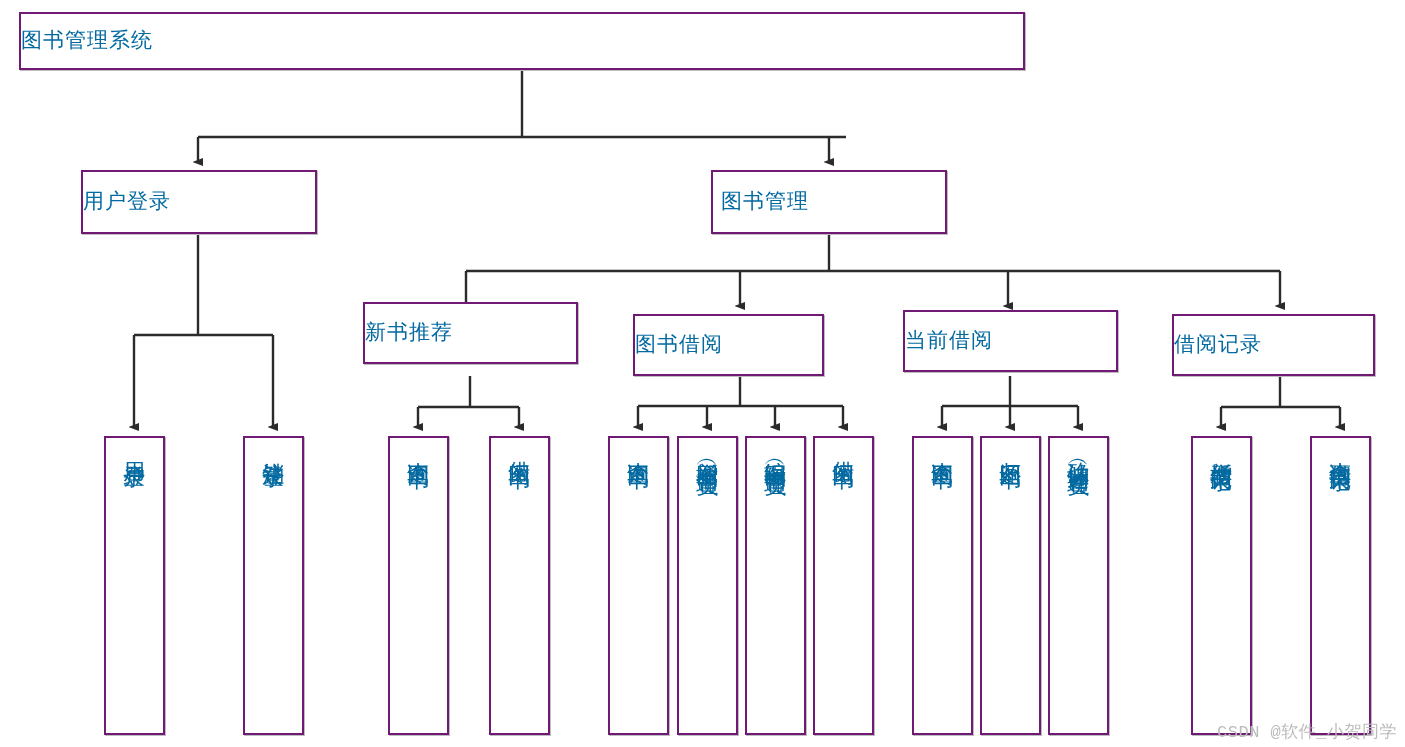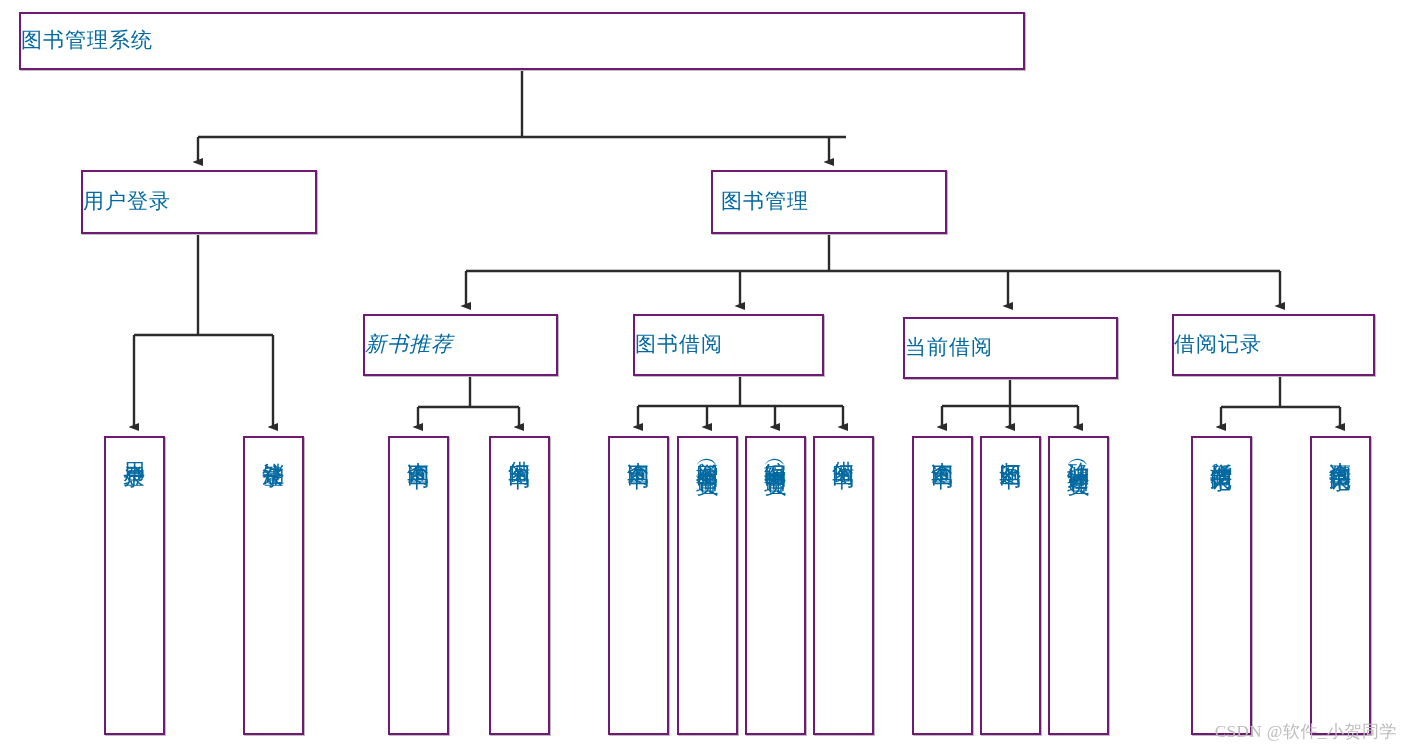--- a/index.html
+++ b/index.html
@@ -57,21 +57,21 @@
     white-space: nowrap;
   }
   .watermark {
     position: absolute;
     right: 8px;
     bottom: 4px;
     font-size: 17px;
     color: #bcbcbc;
     letter-spacing: 0.5px;
     white-space: nowrap;
-    font-family: Liberation Serif, serif;
+    font-family: Liberation Mono, monospace;
   }
 </style>
 </head>
 <body>
 
 <div id="canvas">
 
   <svg class="edges" viewBox="0 0 1405 747">
     <defs>
       <marker id="arrow" markerWidth="10" markerHeight="10" refX="4" refY="5" orient="auto" markerUnits="userSpaceOnUse">
@@ -127,27 +127,27 @@
     <span>图书管理系统</span>
   </div>
 
   <div class="node horizontal" style="left:81px; top:170px; width:236px; height:64px;">
     <span>用户登录</span>
   </div>
   <div class="node horizontal" style="left:711px; top:170px; width:236px; height:64px;padding-left:8px;">
     <span>图书管理</span>
   </div>
 
-  <div class="node horizontal" style="left:363px; top:314px; width:195px; height:62px;font-style:italic;">
+  <div class="node horizontal" style="left:363px; top:302px; width:215px; height:62px;">
     <span>新书推荐</span>
   </div>
   <div class="node horizontal" style="left:633px; top:314px; width:191px; height:62px;">
     <span>图书借阅</span>
   </div>
-  <div class="node horizontal" style="left:903px; top:317px; width:215px; height:62px;">
+  <div class="node horizontal" style="left:903px; top:310px; width:215px; height:62px;">
     <span>当前借阅</span>
   </div>
   <div class="node horizontal" style="left:1172px; top:314px; width:203px; height:62px;">
     <span>借阅记录</span>
   </div>
 
   <div class="node vertical" style="left:104px; top:436px; width:61px; height:299px;">
     <span class="vlabel">用户登录</span>
   </div>
   <div class="node vertical" style="left:243px; top:436px; width:61px; height:299px;">

